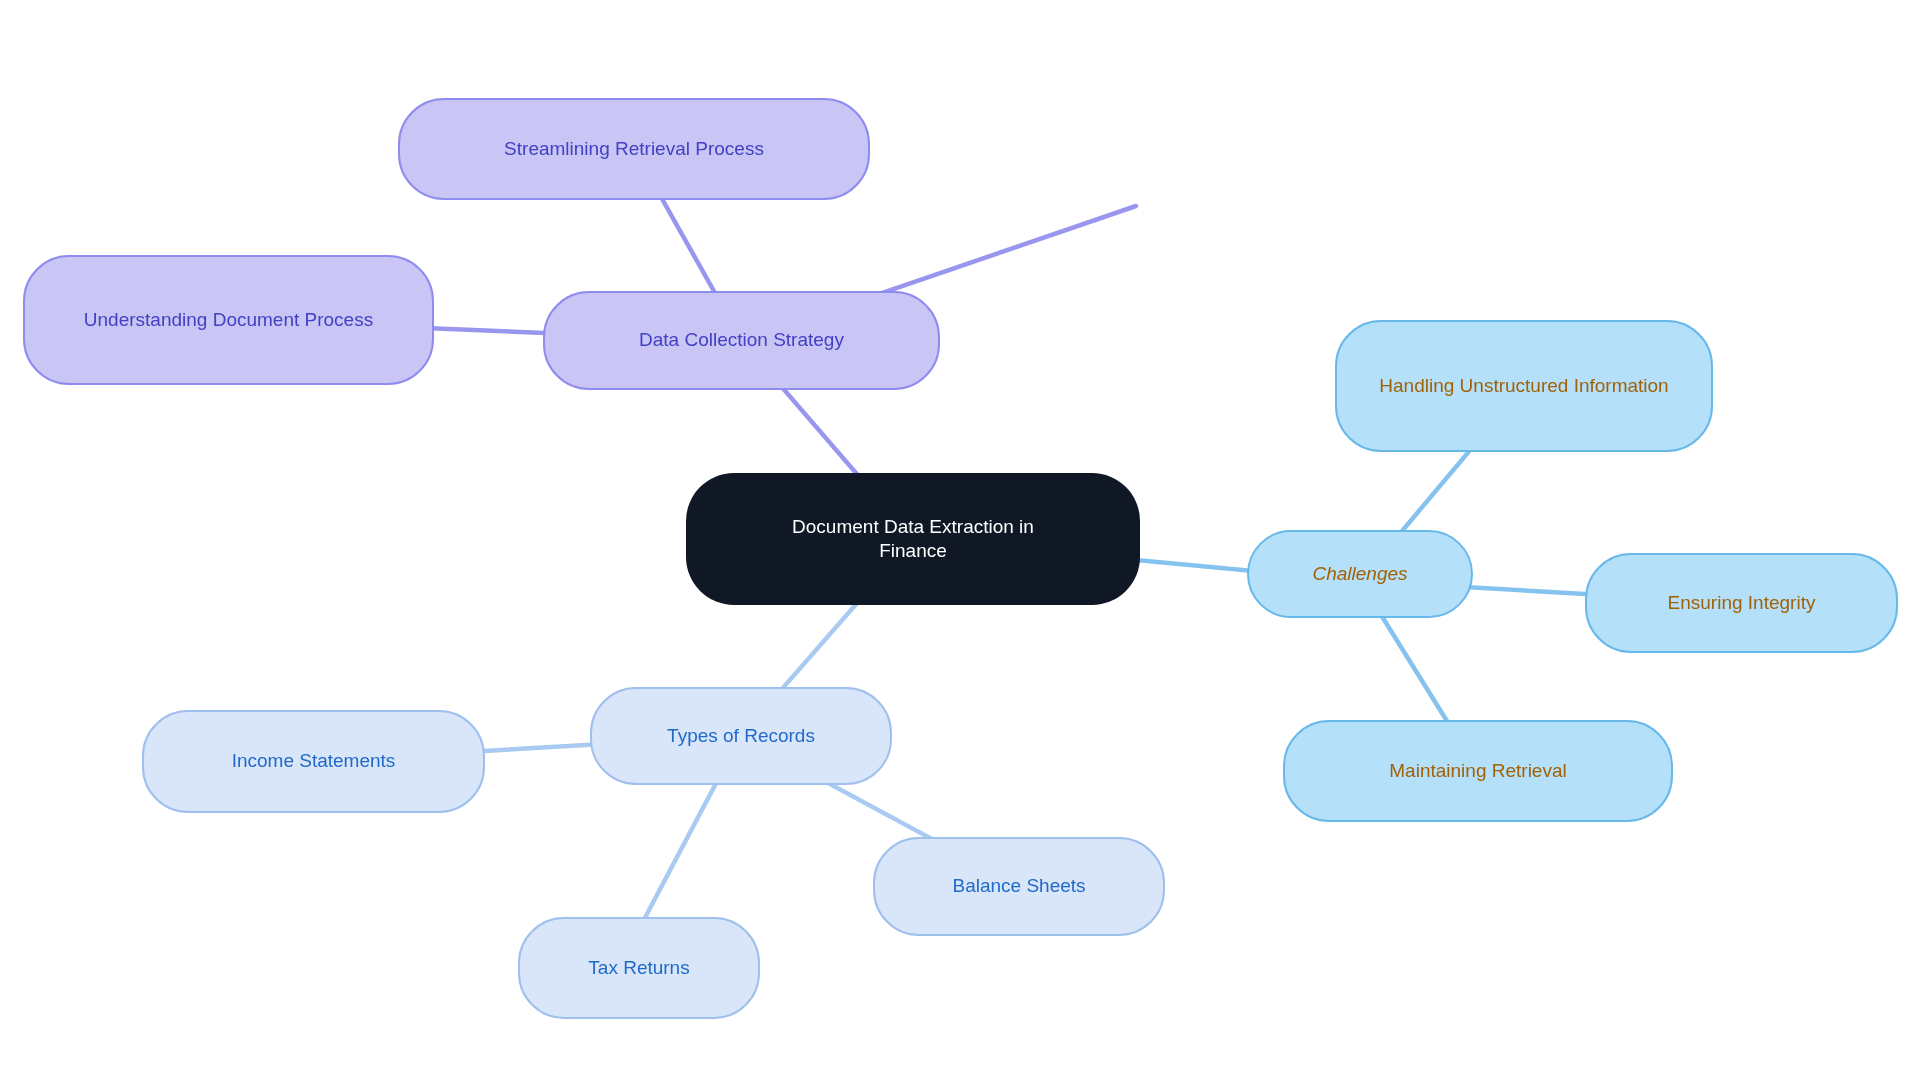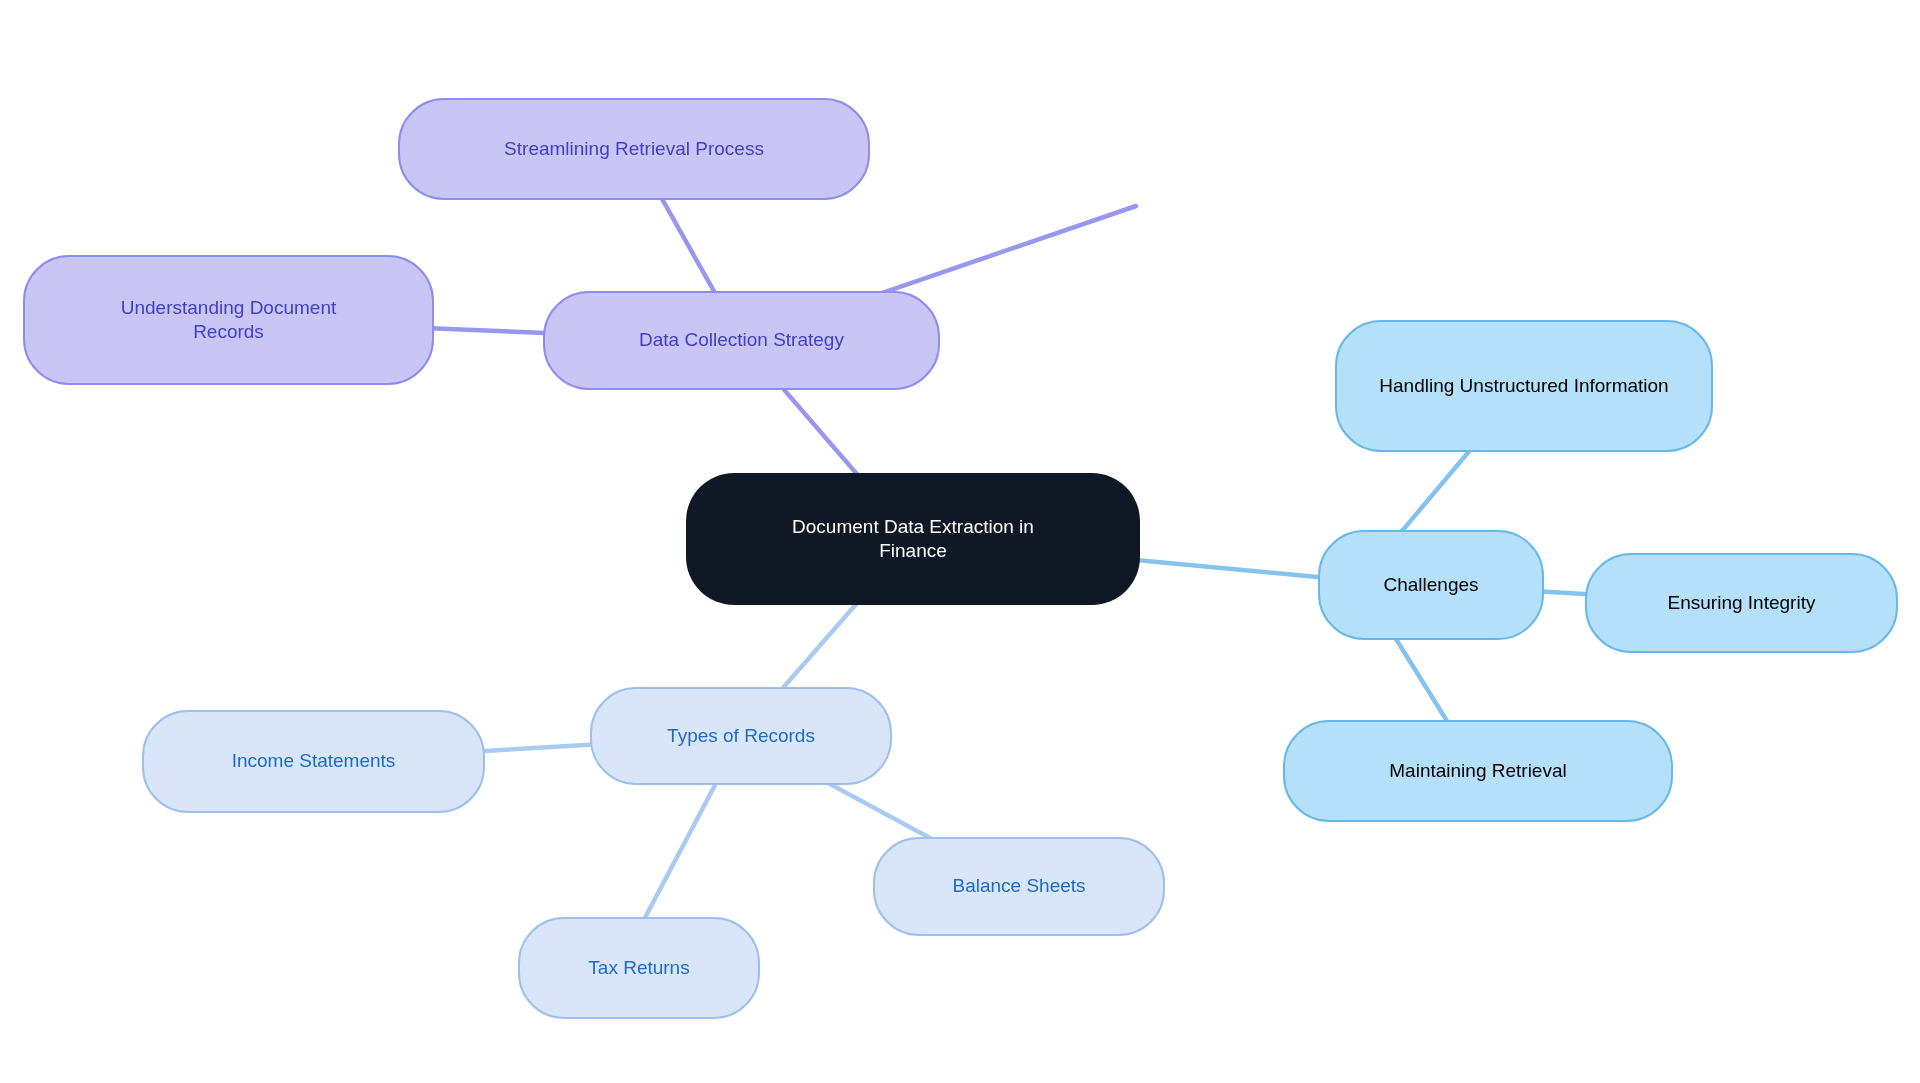--- a/index.html
+++ b/index.html
@@ -53,38 +53,38 @@
     border-radius: 48px;
   }
   .branch-purple {
     background: #c9c6f6;
     border-color: #8e8cee;
     color: #4340c4;
   }
   .branch-blue {
     background: #b5e0f9;
     border-color: #69b8ea;
-    color: #000000;
+    color: #a16207;
     text-align: right;
   }
   .branch-pale {
     background: #d9e6fa;
     border-color: #9fbfed;
     color: #1f6ac8;
   }
 
   
   #n-root        { left: 686px;  top: 473px; width: 454px; height: 132px; }
   #n-root span   { max-width: 310px; }
   #n-dcs         { left: 543px;  top: 291px; width: 397px; height: 99px;  }
   #n-stream      { left: 398px;  top: 98px;  width: 472px; height: 102px; }
   #n-minerr      { left: 985px;  top: 157px; width: 303px; height: 98px;  }
   #n-udf         { left: 23px;   top: 255px; width: 411px; height: 130px; }
   #n-udf span    { max-width: 290px; }
-  #n-chal        { left: 1318px; top: 530px; width: 226px; height: 110px; }
+  #n-chal        { left: 1247px; top: 530px; width: 226px; height: 88px; font-style: italic; }
   #n-hui         { left: 1335px; top: 320px; width: 378px; height: 132px; }
   #n-hui span    { max-width: 300px; }
   #n-ei          { left: 1585px; top: 553px; width: 313px; height: 100px; }
   #n-mc          { left: 1283px; top: 720px; width: 390px; height: 102px; }
   #n-types       { left: 590px;  top: 687px; width: 302px; height: 98px;  }
   #n-is          { left: 142px;  top: 710px; width: 343px; height: 103px; }
   #n-tax         { left: 518px;  top: 917px; width: 242px; height: 102px; }
   #n-bs          { left: 873px;  top: 837px; width: 292px; height: 99px; text-align: center;  }
 </style>
 </head>
@@ -114,21 +114,21 @@
     <span>Document Data Extraction in Finance</span>
   </div>
 
   <div id="n-dcs" class="node branch-purple">
     <span>Data Collection Strategy</span>
   </div>
   <div id="n-stream" class="node branch-purple">
     <span>Streamlining Retrieval Process</span>
   </div>
   <div id="n-udf" class="node branch-purple">
-    <span>Understanding Document Records</span>
+    <span>Understanding Document Process</span>
   </div>
 
   <div id="n-chal" class="node branch-blue">
     <span>Challenges</span>
   </div>
   <div id="n-hui" class="node branch-blue">
     <span>Handling Unstructured Information</span>
   </div>
   <div id="n-ei" class="node branch-blue">
     <span>Ensuring Integrity</span>

